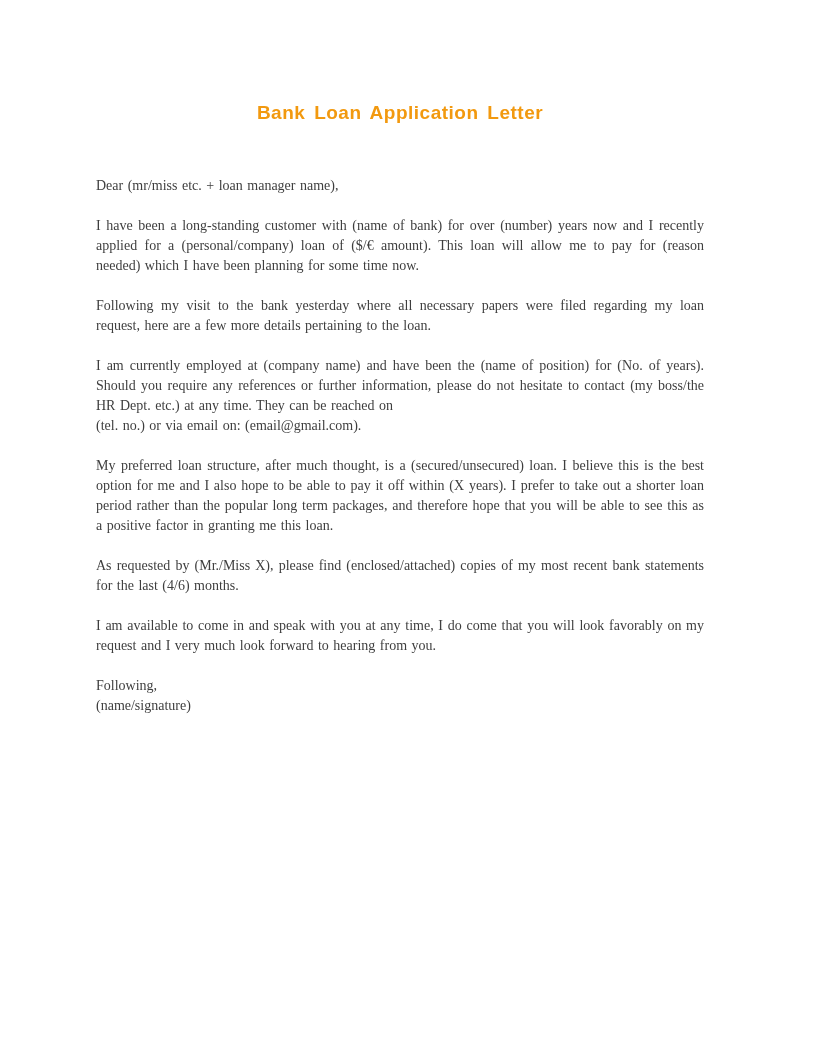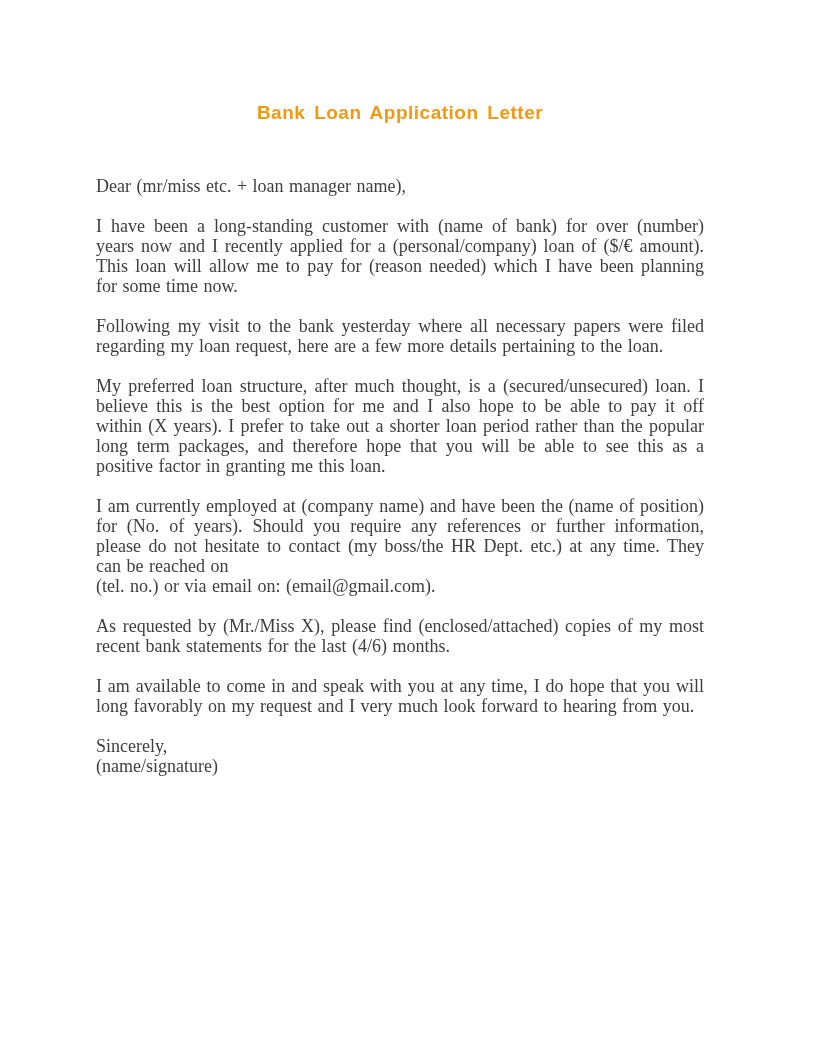--- a/index.html
+++ b/index.html
@@ -25,21 +25,21 @@
     font-weight: 700;
     font-size: 19px;
     line-height: 26px;
     letter-spacing: 0.5px;
     word-spacing: 3px;
     text-align: center;
     color: #f2990f;
   }
   .letter-body p {
     margin: 0 0 20px 0;
-    font-size: 18px;
+    font-size: 14px;
     line-height: 20px;
     text-align: justify;
     white-space: pre-line;
     word-spacing: 1px;
   }
   .letter-body p.salutation,
   .letter-body p.closing {
     text-align: left;
   }
 </style>
@@ -49,25 +49,25 @@
 <div class="page">
   <h1 class="doc-title">Bank Loan Application Letter</h1>
 
   <div class="letter-body">
     <p class="salutation">Dear (mr/miss etc. + loan manager name),</p>
 
     <p>I have been a long-standing customer with (name of bank) for over (number) years now and I recently applied for a (personal/company) loan of ($/€ amount). This loan will allow me to pay for (reason needed) which I have been planning for some time now.</p>
 
     <p>Following my visit to the bank yesterday where all necessary papers were filed regarding my loan request, here are a few more details pertaining to the loan.</p>
 
-    <p>My preferred loan structure, after much thought, is a (secured/unsecured) loan. I believe this is the best option for me and I also hope to be able to pay it off within (X years). I prefer to take out a shorter loan period rather than the popular long term packages, and therefore hope that you will be able to see this as a positive factor in granting me this loan.</p>
-
     <p>I am currently employed at (company name) and have been the (name of position) for (No. of years). Should you require any references or further information, please do not hesitate to contact (my boss/the HR Dept. etc.) at any time. They can be reached on
 (tel. no.) or via email on: (email@gmail.com).</p>
 
+    <p>My preferred loan structure, after much thought, is a (secured/unsecured) loan. I believe this is the best option for me and I also hope to be able to pay it off within (X years). I prefer to take out a shorter loan period rather than the popular long term packages, and therefore hope that you will be able to see this as a positive factor in granting me this loan.</p>
+
     <p>As requested by (Mr./Miss X), please find (enclosed/attached) copies of my most recent bank statements for the last (4/6) months.</p>
 
-    <p>I am available to come in and speak with you at any time, I do hope that you will long favorably on my request and I very much look forward to hearing from you.</p>
+    <p>I am available to come in and speak with you at any time, I do come that you will look favorably on my request and I very much look forward to hearing from you.</p>
 
-    <p class="closing">Sincerely,
+    <p class="closing">Following,
 (name/signature)</p>
   </div>
 </div>
 
 </body></html>

